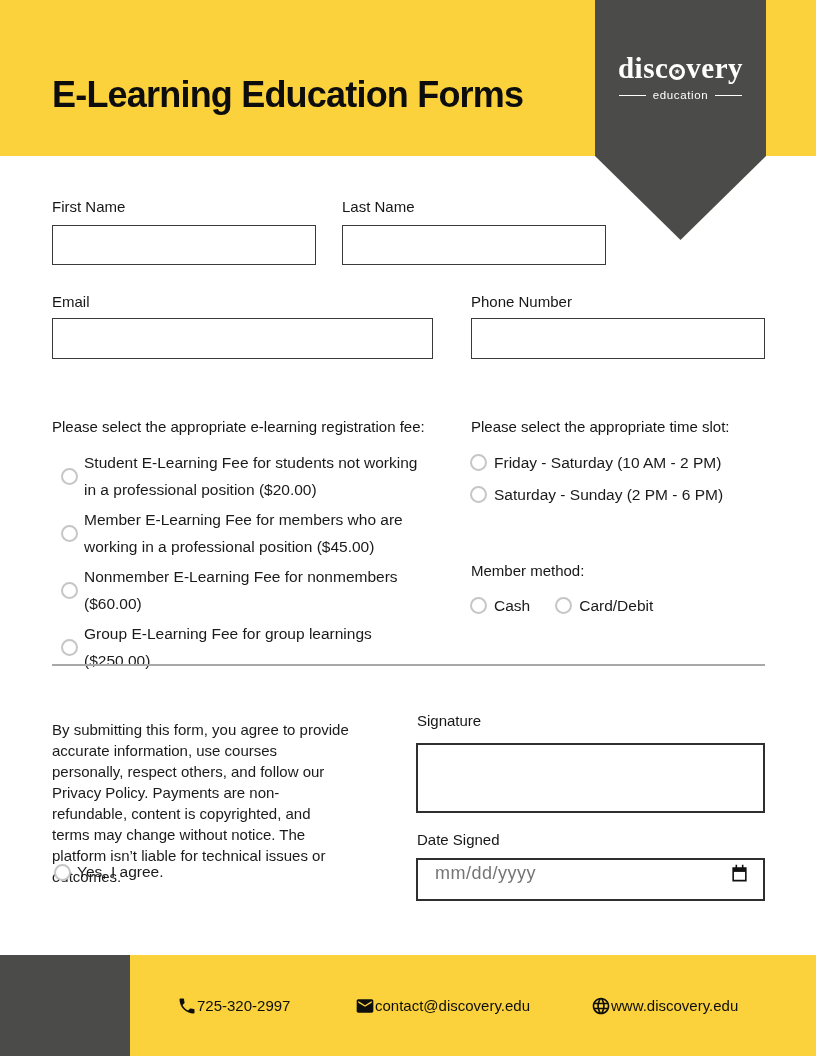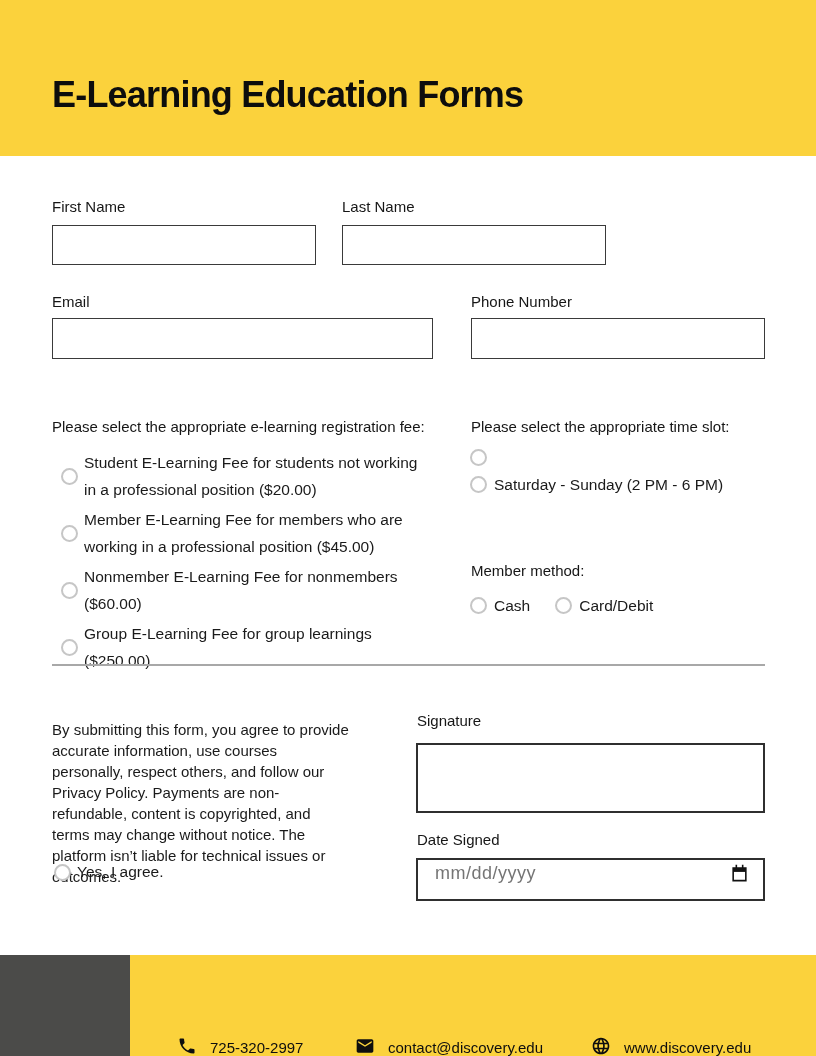--- a/index.html
+++ b/index.html
@@ -80,35 +80,51 @@
     background: #ffffff; border: 2px solid #2f2f2f;
     display: flex; align-items: center; padding: 0 14px 12px 17px; cursor: text;
   }
   .date-placeholder { flex: 1; font-size: 18px; letter-spacing: 0.5px; color: #757575; }
   .calendar-icon { width: 19px; height: 19px; flex-shrink: 0; cursor: pointer; }
 
   
   .footer { position: absolute; left: 0; top: 955px; width: 816px; height: 101px; }
   .footer-gray { position: absolute; left: 0; top: 0; width: 130px; height: 101px; background: #4B4B49; }
   .footer-yellow { position: absolute; left: 130px; top: 0; width: 686px; height: 101px; background: #FBD23C; }
-  .contact-item { position: absolute; top: 0; height: 101px; display: flex; align-items: flex-end; gap: 13px; }
+  .contact-item { position: absolute; top: 0; height: 101px; display: flex; align-items: center; }
   .contact-item svg { width: 20px; height: 20px; }
   .contact-text { font-size: 15px; color: #0e0e0e; }
   .ci-phone { left: 177px; }
   .ci-mail  { left: 355px; }
   .ci-web   { left: 591px; }
 </style>
 </head>
 <body>
 
 <div id="page">
 
   <div class="header-band"></div>
   <h1 class="page-title">E-Learning Education Forms</h1>
 
+  <div class="ribbon">
+    <div class="logo">
+      <div class="brand-line">
+        <span>disc</span>
+          <span class="o-star">
+            <span>★</span>
+          </span>
+          <span>very</span>
+      </div>
+      <div class="edu-line">
+        <span class="rule"></span>
+        <span class="edu-text">education</span>
+        <span class="rule"></span>
+      </div>
+    </div>
+  </div>
 
   <label class="field-label" style="left:52px; top:198px;">First Name</label>
   <input class="text-input" style="left: 52px; top: 225px; width: 264px; height: 40px;" type="text" value="">
 
   <label class="field-label" style="left:342px; top:198px;">Last Name</label>
   <input class="text-input" style="left: 342px; top: 225px; width: 264px; height: 40px;" type="text" value="">
 
   <label class="field-label" style="left:52px; top:293px;">Email</label>
   <input class="text-input" style="left: 52px; top: 318px; width: 381px; height: 41px;" type="text" value="">
 
@@ -132,20 +148,21 @@
     <div class="option">
       <span class="radio"></span>
       <span class="option-label">Group E-Learning Fee for group learnings ($250.00)</span>
     </div>
   </div>
 
   <div class="group-heading" style="left:471px; top:418px;">Please select the appropriate time slot:</div>
   <div class="options options-right" style="left:469px; top:449px; width:310px;">
     <div class="option">
       <span class="radio" style="margin:0 7px 0 1px;"></span>
+      <span class="option-label">Friday - Saturday (10 AM - 2 PM)</span>
     </div>
     <div class="option">
       <span class="radio" style="margin:0 7px 0 1px;"></span>
       <span class="option-label">Saturday - Sunday (2 PM - 6 PM)</span>
     </div>
   </div>
 
   <div class="group-heading" style="left:471px; top:562px;">Member method:</div>
   <div class="payment-row" style="left:469px; top:592px;">
     <div class="option">

